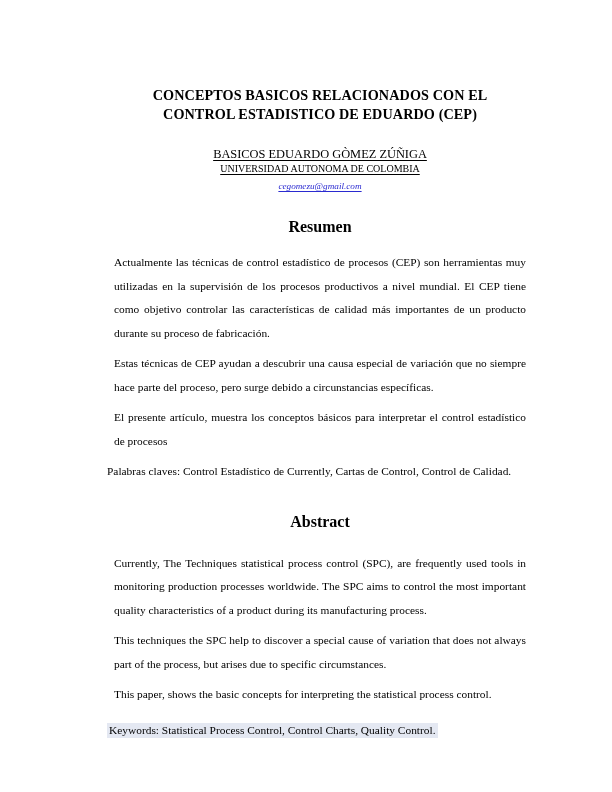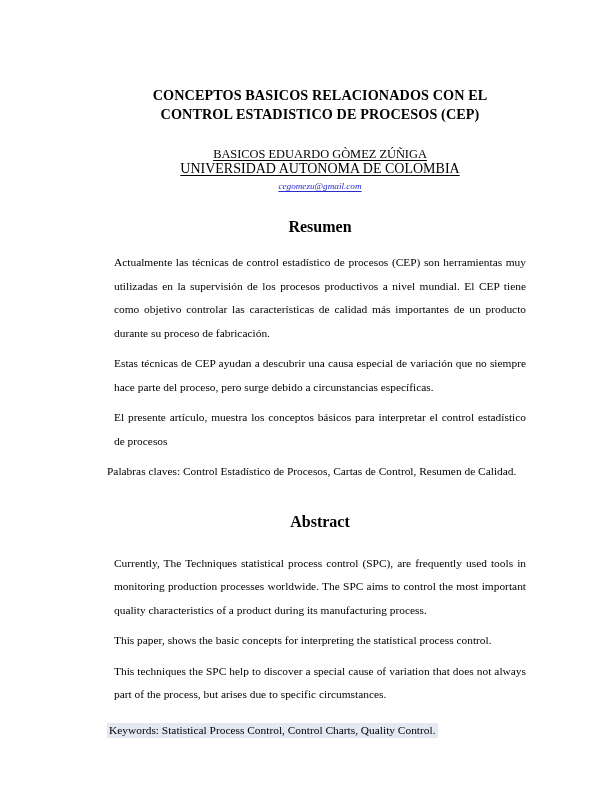--- a/index.html
+++ b/index.html
@@ -44,21 +44,21 @@
     margin-top: 24px;
     text-align: center;
   }
   .author-name {
     font-size: 12.4px;
     line-height: 15px;
     text-decoration: underline;
     text-underline-offset: 1.5px;
   }
   .author-affiliation {
-    font-size: 14px;
+    font-size: 10px;
     line-height: 12px;
     text-decoration: underline;
     text-underline-offset: 1.5px;
     margin-top: 1px;
   }
   .author-location {
     font-size: 9.2px;
     line-height: 12px;
     text-decoration: underline;
     text-underline-offset: 1.5px;
@@ -117,38 +117,38 @@
   }
 </style>
 </head>
 <body>
 
 <div class="page">
   <div class="content">
 
     <h1 class="doc-title">
       <span class="tline">CONCEPTOS BASICOS RELACIONADOS CON EL</span>
-      <span class="tline">CONTROL ESTADISTICO DE PROCESOS (CEP)</span>
+      <span class="tline">CONTROL ESTADISTICO DE EDUARDO (CEP)</span>
     </h1>
 
     <div class="author-block">
       <div class="author-name">BASICOS EDUARDO GÒMEZ ZÚÑIGA</div>
       <div class="author-affiliation">UNIVERSIDAD AUTONOMA DE COLOMBIA</div>
       <div><a class="author-email" href="#">cegomezu@gmail.com</a></div>
     </div>
 
     <h2 class="section-heading heading-resumen">Resumen</h2>
 
     <p class="body-par par-first-resumen">Actualmente las técnicas de control estadístico de procesos (CEP) son herramientas muy utilizadas en la supervisión de los procesos productivos a nivel mundial. El CEP tiene como objetivo controlar las características de calidad más importantes de un producto durante su proceso de fabricación.</p>
     <p class="body-par">Estas técnicas de CEP ayudan a descubrir una causa especial de variación que no siempre hace parte del proceso, pero surge debido a circunstancias específicas.</p>
     <p class="body-par">El presente artículo, muestra los conceptos básicos para interpretar el control estadístico de procesos</p>
-    <p class="keywords-line keywords-es">Palabras claves: Control Estadístico de Procesos, Cartas de Control, Resumen de Calidad.</p>
+    <p class="keywords-line keywords-es">Palabras claves: Control Estadístico de Currently, Cartas de Control, Control de Calidad.</p>
 
     <h2 class="section-heading heading-abstract">Abstract</h2>
 
     <p class="body-par par-first-abstract">Currently, The Techniques statistical process control (SPC), are frequently used tools in monitoring production processes worldwide. The SPC aims to control the most important quality characteristics of a product during its manufacturing process.</p>
+    <p class="body-par">This techniques the SPC help to discover a special cause of variation that does not always part of the process, but arises due to specific circumstances.</p>
     <p class="body-par">This paper, shows the basic concepts for interpreting the statistical process control.</p>
-    <p class="body-par">This techniques the SPC help to discover a special cause of variation that does not always part of the process, but arises due to specific circumstances.</p>
 
     <p class="keywords-line keywords-en"><span class="hl">Keywords:  Statistical Process Control, Control Charts,  Quality Control.</span></p>
 
   </div>
 </div>
 
 </body></html>

